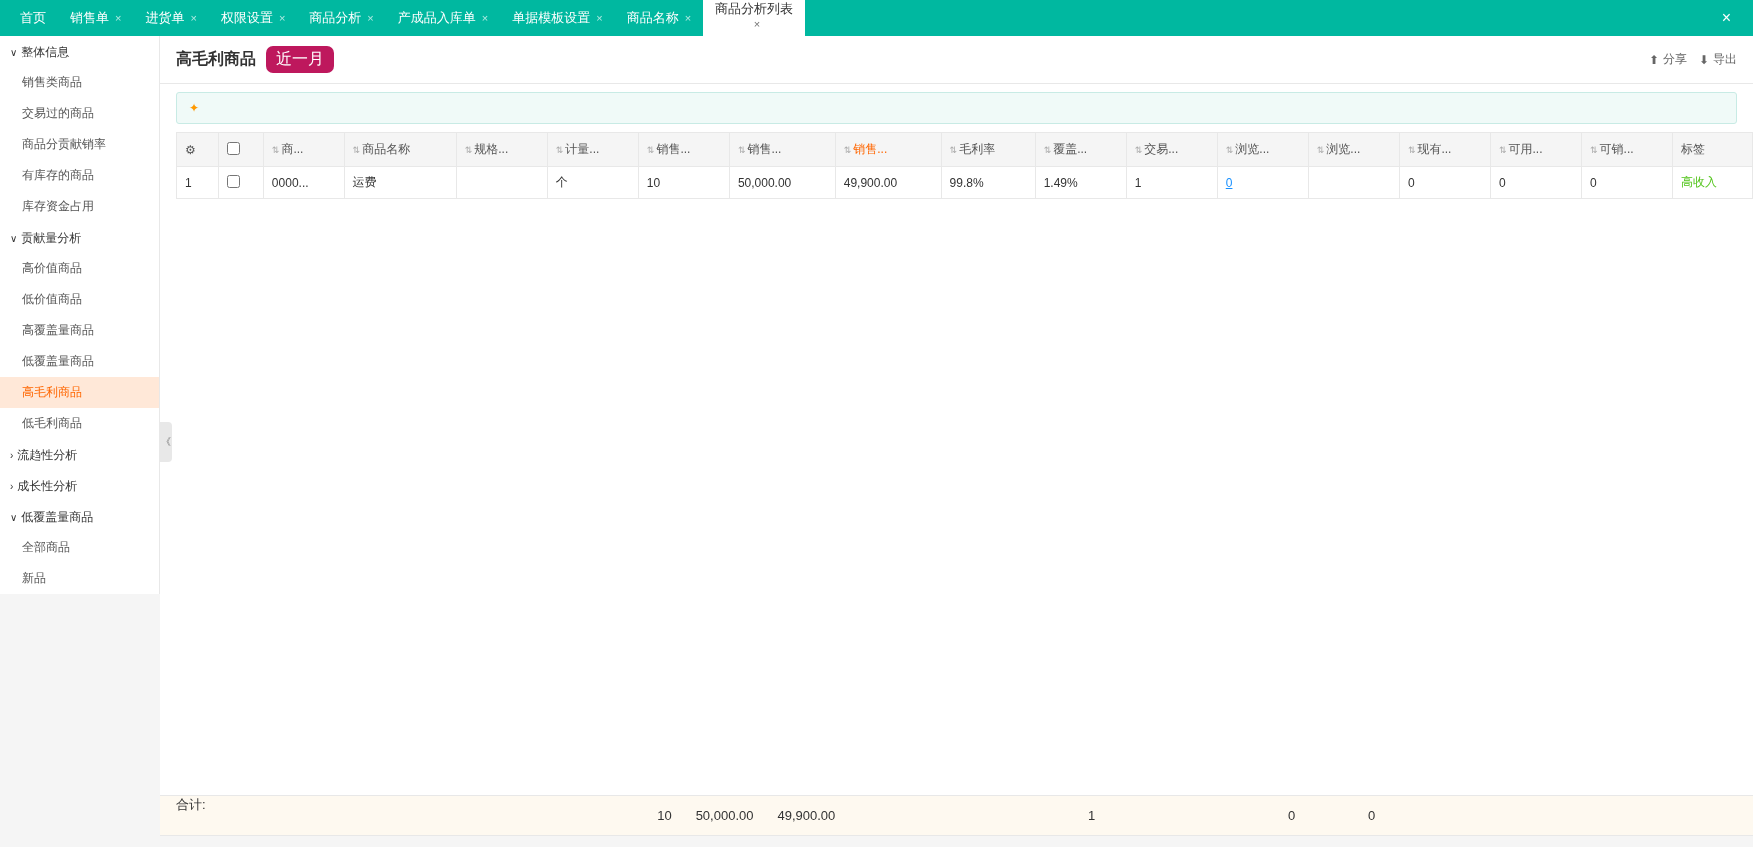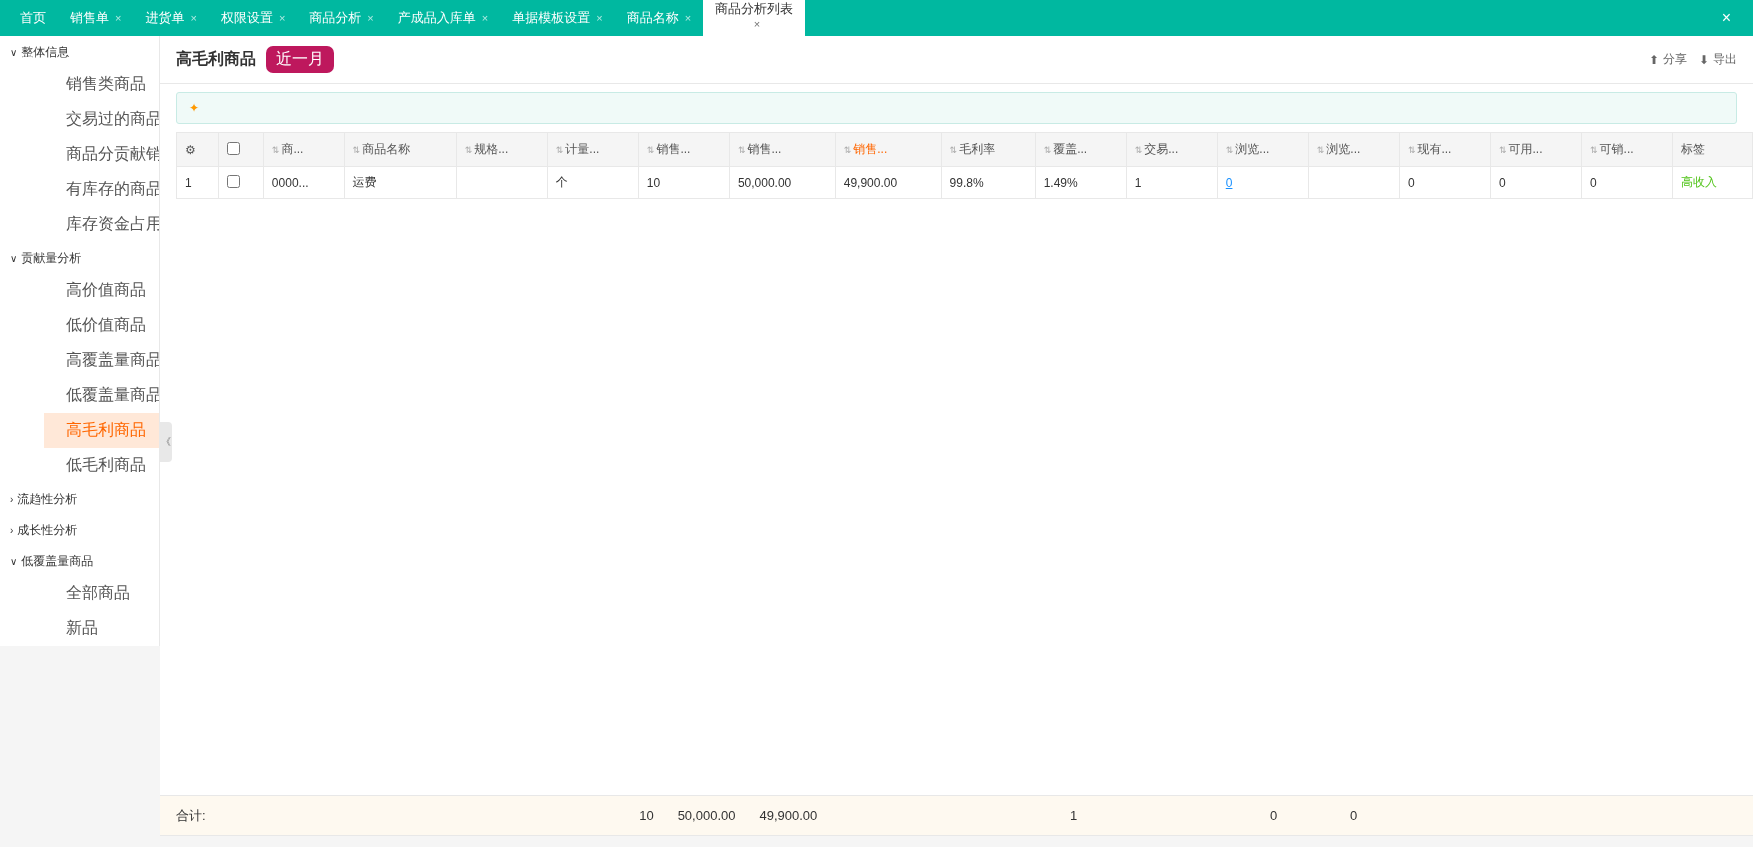--- a/index.html
+++ b/index.html
@@ -82,23 +82,22 @@
       cursor: pointer;
     }
     .sidebar-section-header .arrow {
       margin-right: 4px;
       font-size: 10px;
     }
     .sidebar-item {
       padding: 7px 10px 7px 22px;
       color: #555;
       cursor: pointer;
-      font-size: 16px;
+      font-size: 12px;
       white-space: nowrap;
-      margin-left: 44px;
     }
     .sidebar-item.active {
       background: #ffe8d8;
       color: #ff6600;
     }
 
     
     .content-area {
       flex: 1;
       display: flex;
@@ -216,28 +215,28 @@
     }
     .tag-link {
       color: #1890ff;
       text-decoration: underline;
       cursor: pointer;
     }
 
     
     .footer-total {
       display: flex;
-      align-items: center;
       height: 40px;
       background: #fef9f0;
       border-top: 1px solid #e8e8e8;
       padding: 0 16px;
       font-size: 13px;
       color: #333;
       position: relative;
+      gap: 18px;
     }
     .footer-total .total-label {
       margin-right: 20px;
     }
     .footer-values {
       display: flex;
       align-items: center;
       gap: 0;
     }
     .footer-value {

